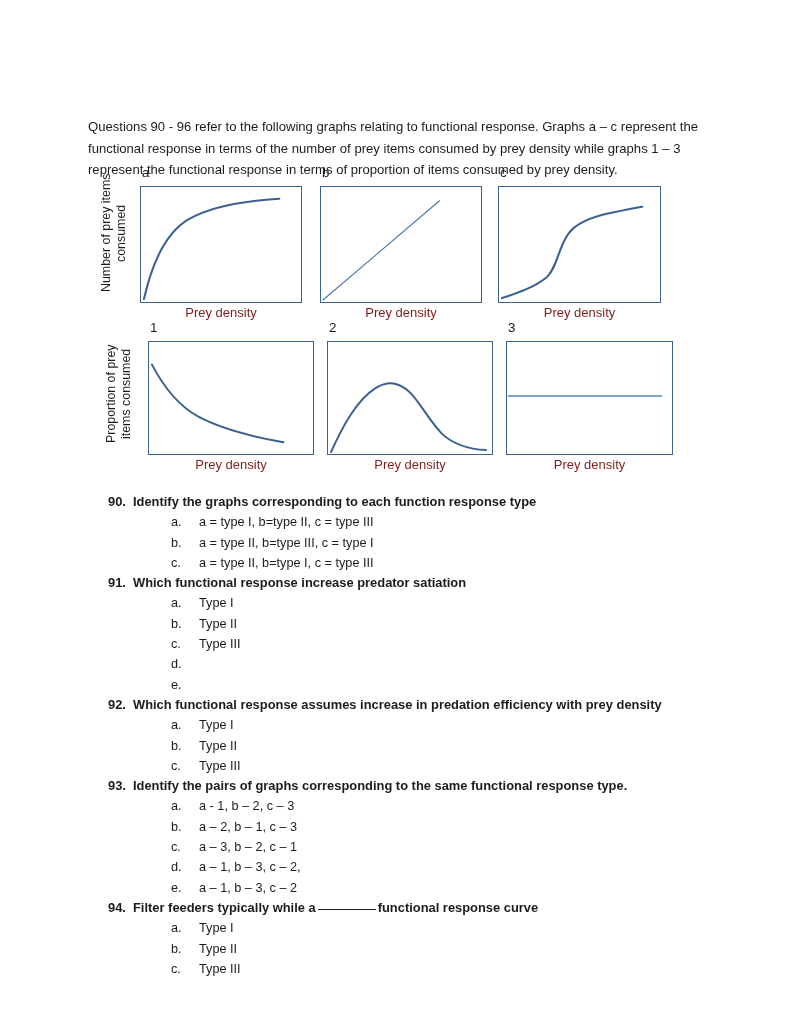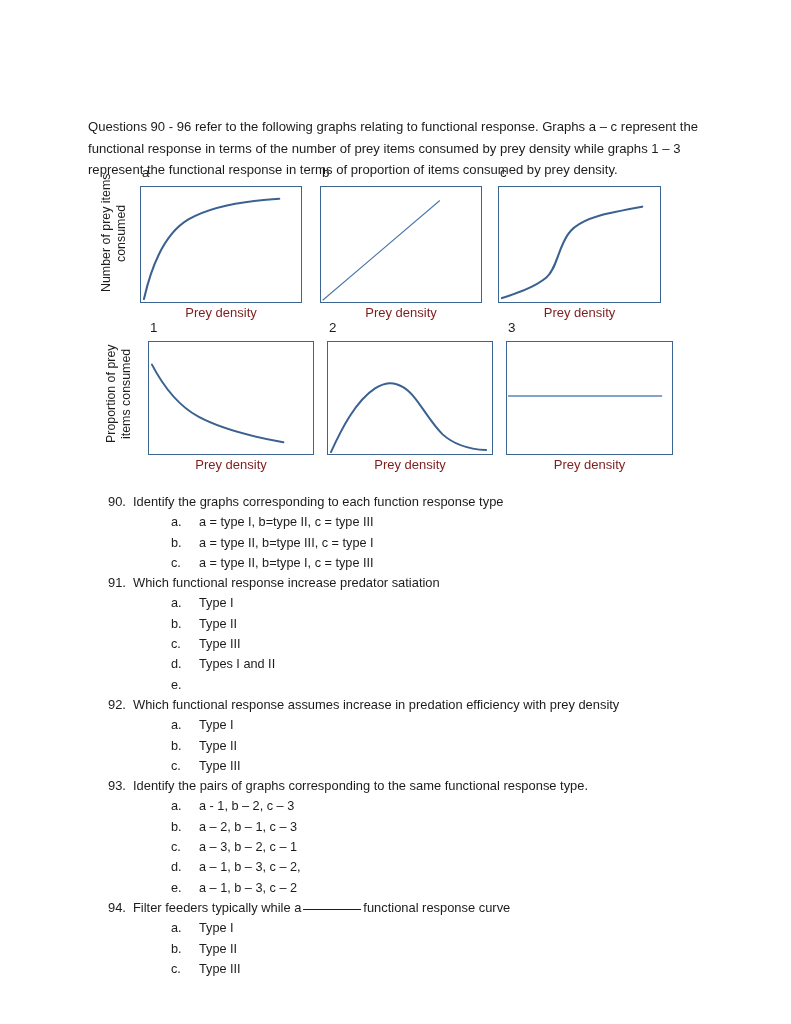--- a/index.html
+++ b/index.html
@@ -107,20 +107,21 @@
   .q-item {
     position: relative;
     margin: 0;
     padding: 0;
   }
   .q-line {
     display: flex;
     font-size: 12.9px;
     line-height: 20.3px;
     color: #1c1c1c;
+    font-weight: bold;
   }
   .q-num {
     width: 25px;
     flex: 0 0 25px;
     text-align: left;
   }
   .q-text {
     flex: 1 1 auto;
   }
   .blank-underline {
@@ -265,21 +266,20 @@
         <li class="choice">
           <span class="choice-letter">b.</span>
           <span class="choice-text">Type II</span>
         </li>
         <li class="choice">
           <span class="choice-letter">c.</span>
           <span class="choice-text">Type III</span>
         </li>
         <li class="choice">
           <span class="choice-letter">d.</span>
-          <span class="choice-text">Types I and II</span>
         </li>
         <li class="choice">
           <span class="choice-letter">e.</span>
         </li>
       </ul>
     </div>
 
     <div class="q-item">
       <div class="q-line">
         <span class="q-num">92.</span>

